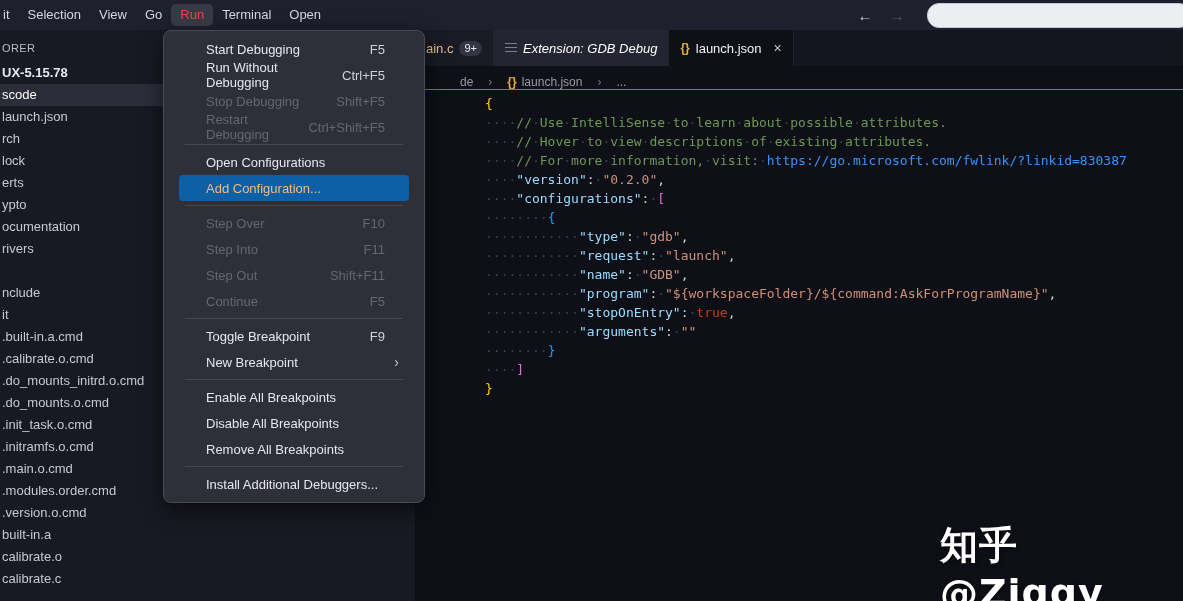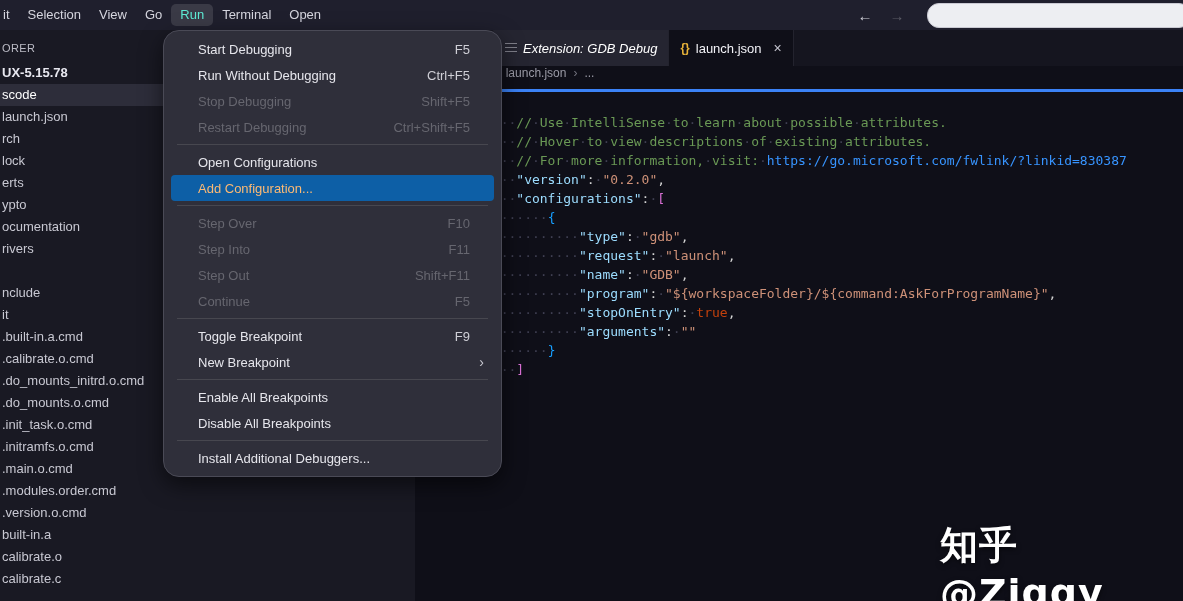--- a/index.html
+++ b/index.html
@@ -7,21 +7,21 @@
     position:relative;width:1183px;height:601px;overflow:hidden;
     background:#0d0d15;font-family:"Liberation Sans",sans-serif;
     -webkit-font-smoothing:antialiased;cursor:default;user-select:none;
   }
   
   .menubar{position:absolute;top:0;left:0;right:0;height:30px;background:#1f1f2d;
     display:flex;align-items:center;font-size:13px;z-index:60;padding-left:2px}
   .menu-items{display:flex;align-items:center;height:100%}
   .menu-item{padding:0 9px;height:22px;line-height:22px;border-radius:5px;color:#d5d5de;white-space:nowrap}
   .menu-item:first-child{margin-left:-8px}
-  .menu-item.active{background:rgba(255,255,255,.12);color:#5eead4}
+  .menu-item.active{background:rgba(255,255,255,.12);color:#ef4444}
   .win-controls{margin-left:auto;display:flex;align-items:center;height:100%}
   .nav-arrow{width:32px;text-align:center;font-size:15px;color:#cfcfd8}
   .nav-arrow.disabled{color:#5b5b66}
   .search-pill{width:262px;height:23px;border-radius:12px;background:#edeef2;
     border:1px solid #c9c9d2;margin-left:14px;margin-right:-8px}
   
   .sidebar{position:absolute;top:30px;left:0;bottom:0;width:415px;background:#191923;
     z-index:10;font-size:13px;color:#c8c8d2;overflow:hidden}
   .sb-header{padding:12px 0 0 2px;font-size:11px;letter-spacing:.4px;color:#bcbcc6;height:24px;box-sizing:border-box}
   .sb-root{height:22px;line-height:22px;font-weight:700;color:#e8e8f0;padding-left:2px;margin-top:8px}
@@ -31,41 +31,41 @@
   .editor{position:absolute;top:30px;left:415px;right:0;bottom:0;background:#0f0f18}
   .tabbar{height:36px;background:#15151f;display:flex;align-items:stretch;font-size:13px}
   .tab{display:flex;align-items:center;gap:6px;padding:0 11px;border-right:1px solid #23232e;white-space:nowrap}
   .tab.modified{background:#1a1a24;color:#e2c08d}
   .tab .badge{font-size:11px;color:#e9e9ef;background:#343442;border-radius:8px;padding:0 5px;height:15px;line-height:15px}
   .tab.preview{background:#252531;color:#ffffff;font-style:italic}
   .ext-icon{width:12px;height:10px;background:repeating-linear-gradient(#8f8f9a 0 1.5px,transparent 1.5px 4px);opacity:.85}
   .tab.active{background:#0f0f18;color:#f2f2f7}
   .json-icon{color:#e8b339;font-weight:700;font-size:12px;font-style:normal}
   .tab .close{color:#c5c5cf;margin-left:6px;font-size:14px}
-  .breadcrumb{height:23px;display:flex;align-items:flex-start;gap:7px;padding-left:45px;
-    font-size:12px;color:#9a9aa6;border-bottom:3px solid #3b82f6}
+  .breadcrumb{height:23px;display:flex;align-items:flex-end;gap:15px;padding-left:45px;
+    font-size:12px;color:#9a9aa6;border-bottom:1px solid #3b82f6}
   .crumb{display:flex;align-items:center;gap:5px}
   .crumb-sep{color:#72727e;font-size:12px}
   .code{position:absolute;top:60px;left:0;right:0;bottom:0;padding:4px 0 0 70px;
     font-family:"DejaVu Sans Mono",monospace;font-size:13px;line-height:19px;white-space:pre;overflow:hidden}
   .code-line{height:19px}
   .t-cm{color:#6a9955}
   .t-lk{color:#3794ff;}
   .t-k{color:#9cdcfe}
   .t-s{color:#ce9178}
   .t-p{color:#d4d4d4}
   .t-b1{color:#ffd700}
   .t-b2{color:#da70d6}
   .t-b3{color:#179fff}
   .t-kw{color:#c2410c}
   .t-ws{color:#3f3f52}
   
-  .dropdown{position:absolute;left:163px;top:30px;width:339px;box-sizing:border-box;
-    background:#2f2f3a;border:1px solid #4a4a56;border-radius:16px;
-    box-shadow:0 8px 22px rgba(0,0,0,.55);padding:5px 4px;z-index:100;font-size:13px;color:#e6e6ec}
+  .dropdown{position:absolute;left:163px;top:30px;width:262px;box-sizing:border-box;
+    background:#2f2f3a;border:1px solid #4a4a56;border-radius:8px;
+    box-shadow:0 8px 22px rgba(0,0,0,.55);padding:5px 12px;z-index:100;font-size:13px;color:#e6e6ec}
   .dd-item{height:26px;display:flex;align-items:center;margin:0 3px;padding:0 24px 0 27px;border-radius:4px;position:relative}
   .dd-shortcut{margin-left:auto;color:#cfcfd6}
   .dd-item.disabled,.dd-item.disabled .dd-shortcut{color:#66666f}
   .dd-item.highlight{background:#0d5fa6;color:#fdba74}
   .dd-sep{height:1px;background:#47474f;margin:4px 9px}
   .dd-chevron{position:absolute;right:10px;color:#c8c8d0;font-size:14px}
   
   .watermark{position:absolute;left:940px;top:520px;z-index:150;font-size:38px;font-weight:600;
     color:#ffffff;letter-spacing:1px;font-family:"DejaVu Sans",sans-serif;text-shadow:0 2px 5px rgba(0,0,0,.55)}
 </style>
@@ -202,19 +202,22 @@
       <span class="dd-label">New Breakpoint</span>
       <span class="dd-chevron">›</span>
     </div>
     <div class="dd-sep"></div>
     <div class="dd-item">
       <span class="dd-label">Enable All Breakpoints</span>
     </div>
     <div class="dd-item">
       <span class="dd-label">Disable All Breakpoints</span>
     </div>
+    <div class="dd-item">
+      <span class="dd-label">Remove All Breakpoints</span>
+    </div>
     <div class="dd-sep"></div>
     <div class="dd-item">
       <span class="dd-label">Install Additional Debuggers...</span>
     </div>
   </div>
 
 <div class="watermark">知乎 @Ziggy</div>
 
 </body></html>

